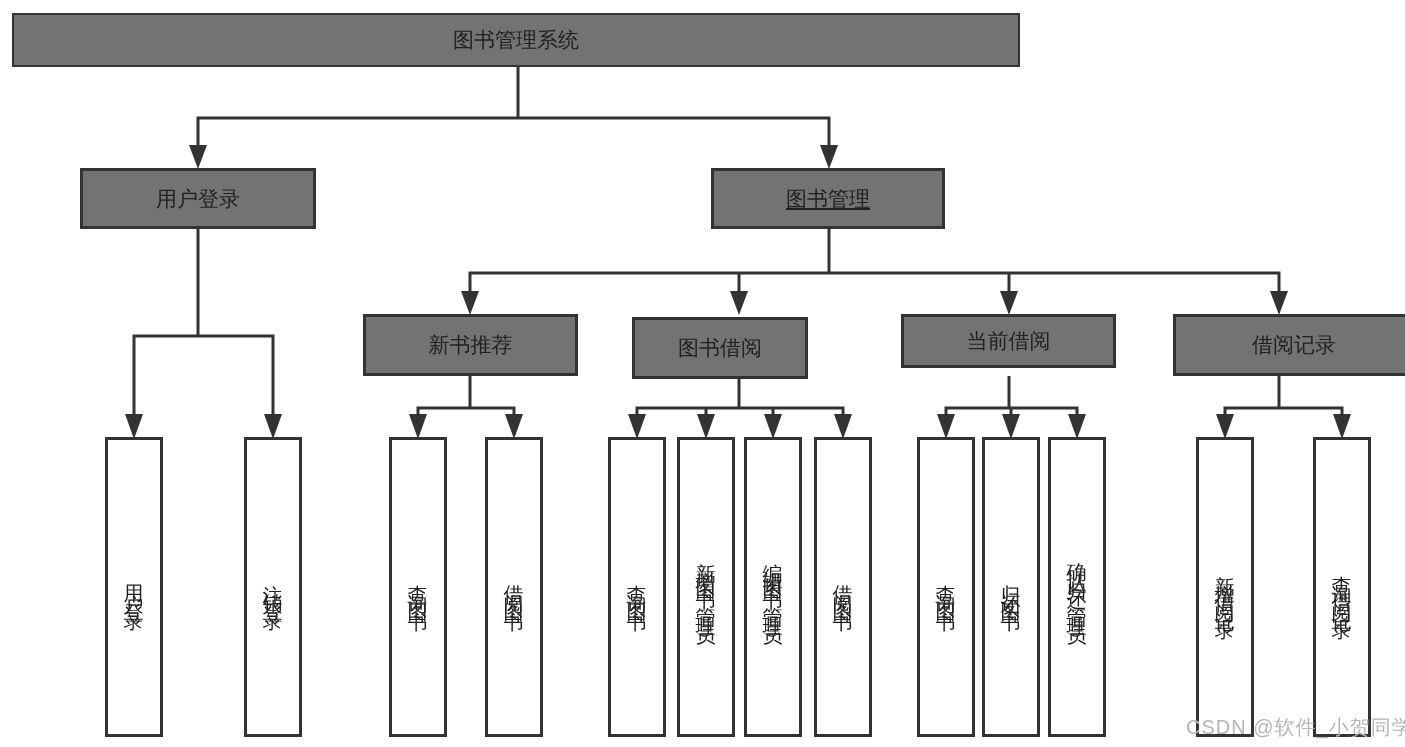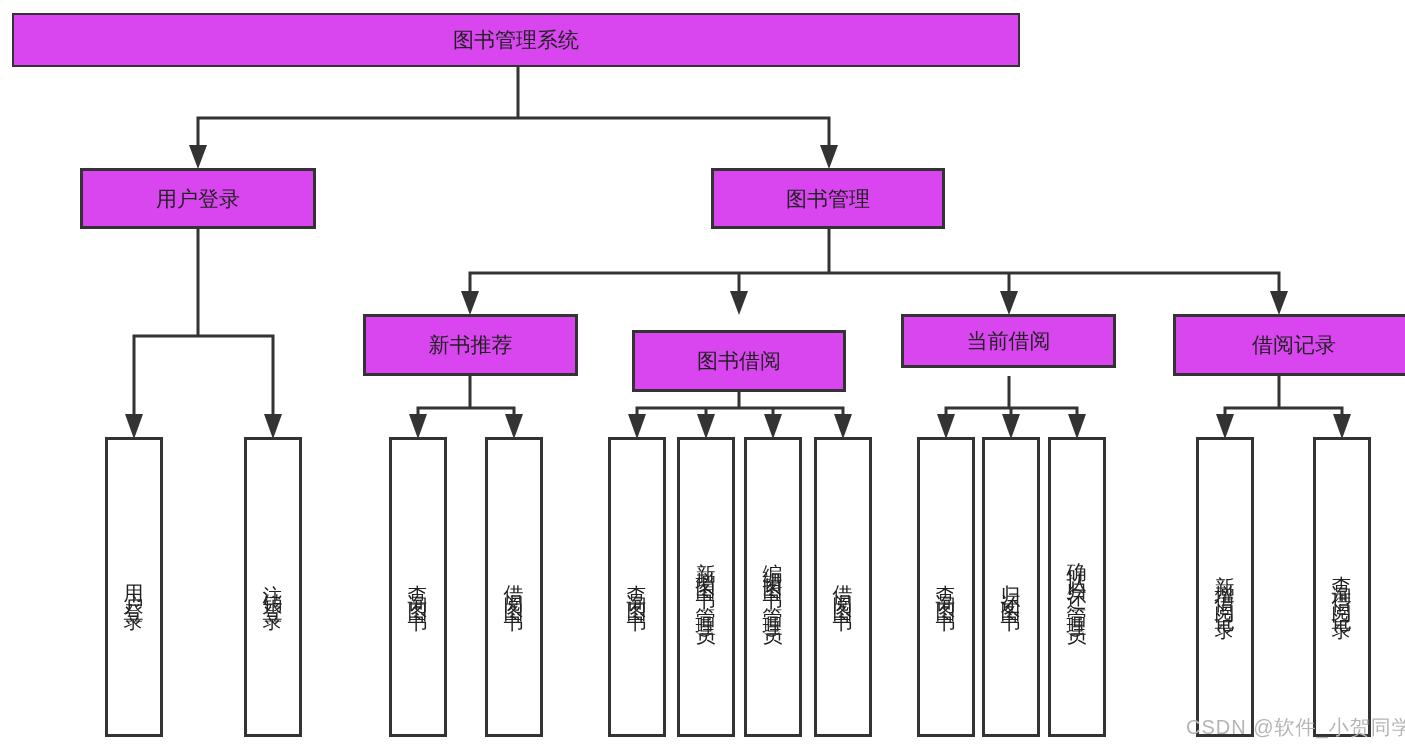--- a/index.html
+++ b/index.html
@@ -11,21 +11,21 @@
     font-family: "Liberation Sans", "DejaVu Sans", sans-serif;
     overflow: hidden;
   }
   .connectors {
     position: absolute;
     left: 0; top: 0;
     width: 1405px; height: 747px;
   }
   .node {
     position: absolute;
-    background: #d946ef;
+    background: #737373;
     border: 3px solid #333333;
     box-sizing: border-box;
     display: flex;
     align-items: center;
     justify-content: center;
     color: #212121;
     font-size: 21px;
     z-index: 2;
   }
   .node.root { border-width: 2px; font-size: 21px; }
@@ -122,28 +122,28 @@
     </g>
   </svg>
 
   <div class="node root" style="left:12px; top:13px; width:1008px; height:54px;">
     <span>图书管理系统</span>
   </div>
 
   <div class="node" style="left:80px; top:168px; width:236px; height:61px;">
     <span>用户登录</span>
   </div>
-  <div class="node" style="left:711px; top:168px; width:234px; height:61px;">
+  <div class="node" style="left:711px; top:168px; width:234px; height:61px;text-decoration:underline;">
     <span>图书管理</span>
   </div>
 
   <div class="node" style="left:363px; top:314px; width:215px; height:62px;">
     <span>新书推荐</span>
   </div>
-  <div class="node" style="left:632px; top:330px; width:214px; height:62px;">
+  <div class="node" style="left:632px; top:317px; width:176px; height:62px;">
     <span>图书借阅</span>
   </div>
   <div class="node" style="left:901px; top:314px; width:215px; height:54px;">
     <span>当前借阅</span>
   </div>
   <div class="node" style="left:1173px; top:314px; width:242px; height:62px;">
     <span>借阅记录</span>
   </div>
 
   <div class="leaf" style="left:105px;">

